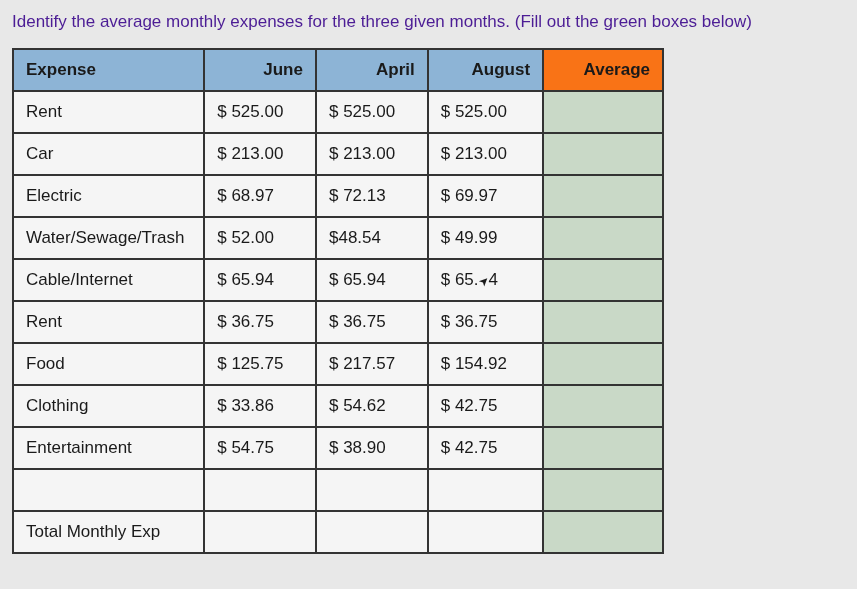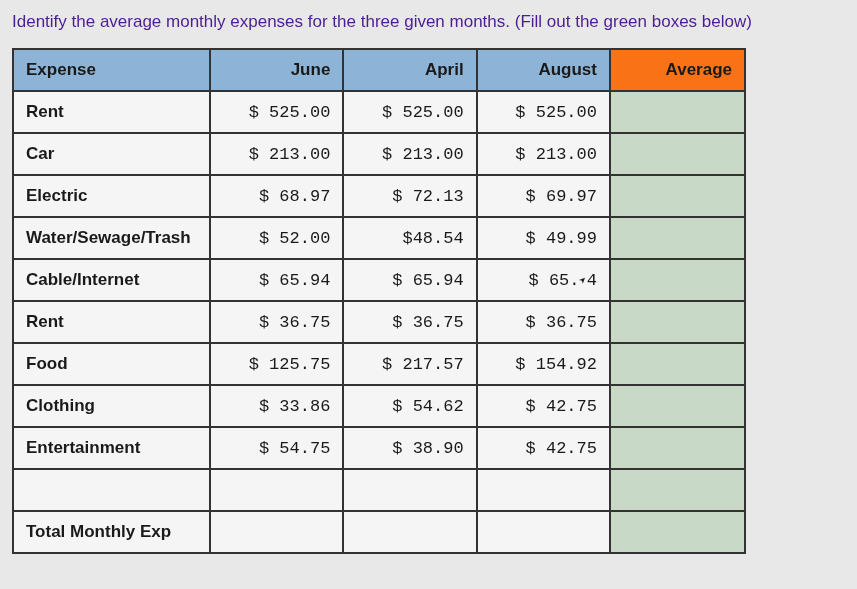--- a/index.html
+++ b/index.html
@@ -11,47 +11,46 @@
       height: 589px;
       color: #1a1a1a;
     }
     .instruction {
       font-size: 17px;
       margin-bottom: 16px;
       color: #4c1d95;
     }
     table {
       border-collapse: collapse;
-      width: 734px;
+      width: 652px;
       background: #f5f5f5;
     }
     th, td {
       border: 2px solid #333;
       padding: 10px 12px;
       font-size: 17px;
       height: 42px;
     }
     th {
       background: #8db4d6;
       font-weight: bold;
       text-align: right;
     }
     th:first-child {
       text-align: left;
       width: 200px;
     }
     td:first-child {
       text-align: left;
-      font-weight: bold;
+      font-weight: normal;
       width: 200px;
     }
     td:not(:first-child) {
-      text-align: right;
+      text-align: left;
       width: 155px;
-      font-family: Liberation Mono, monospace;
     }
     .avg-col {
       background: #f97316;
     }
     td.avg-col {
       background: #c9d9c7;
     }
     .pointer-cell {
       position: relative;
     }

